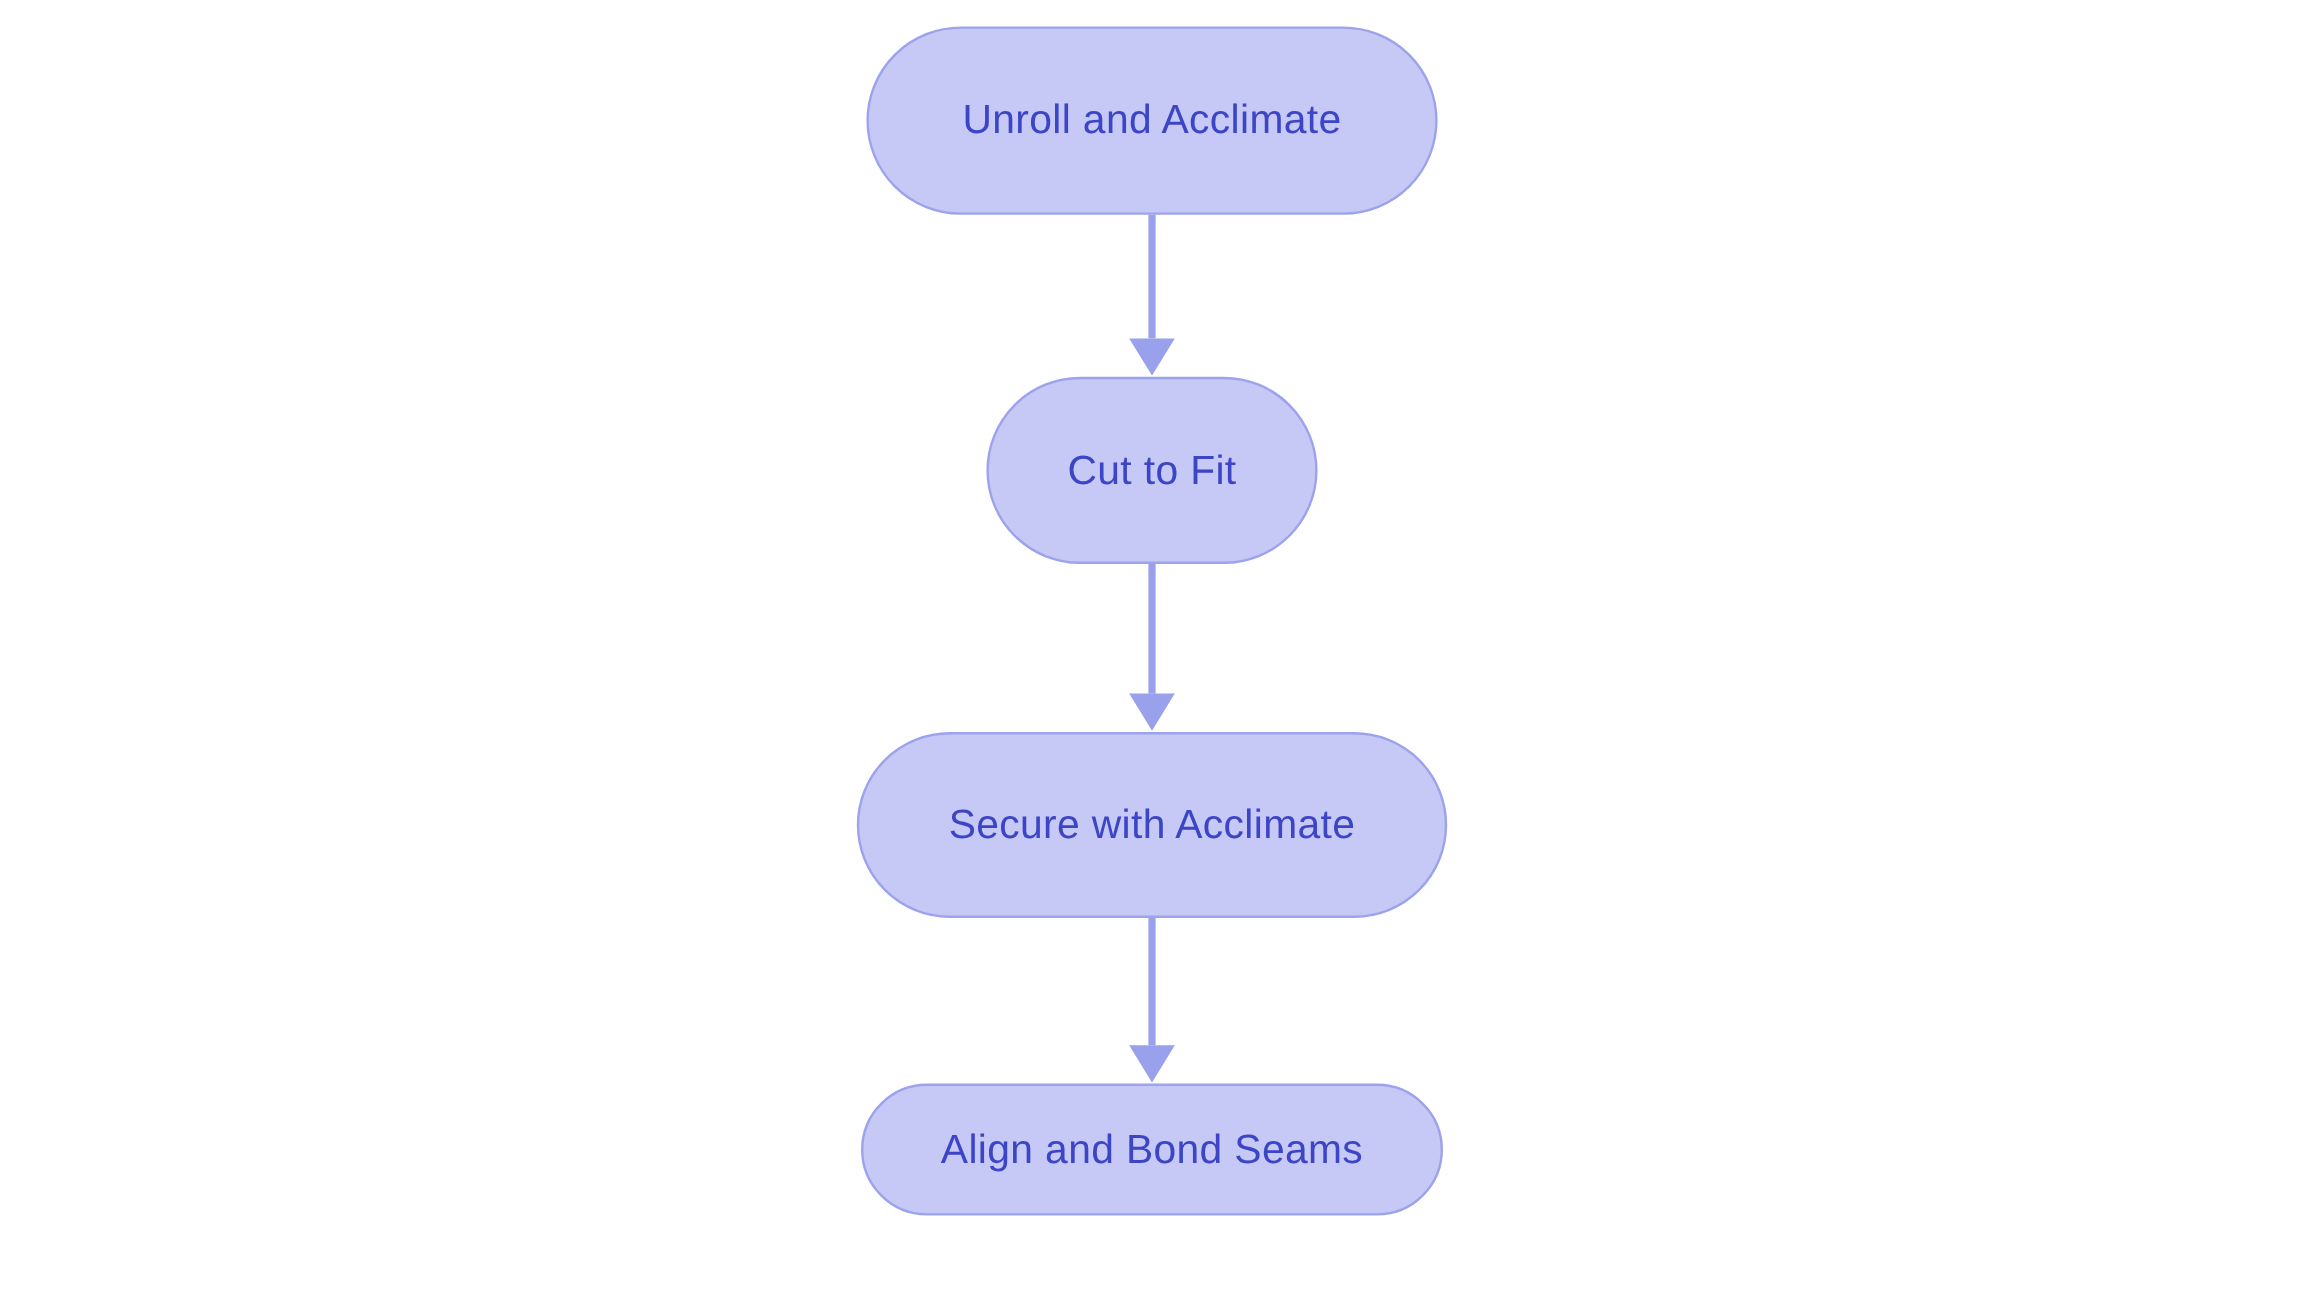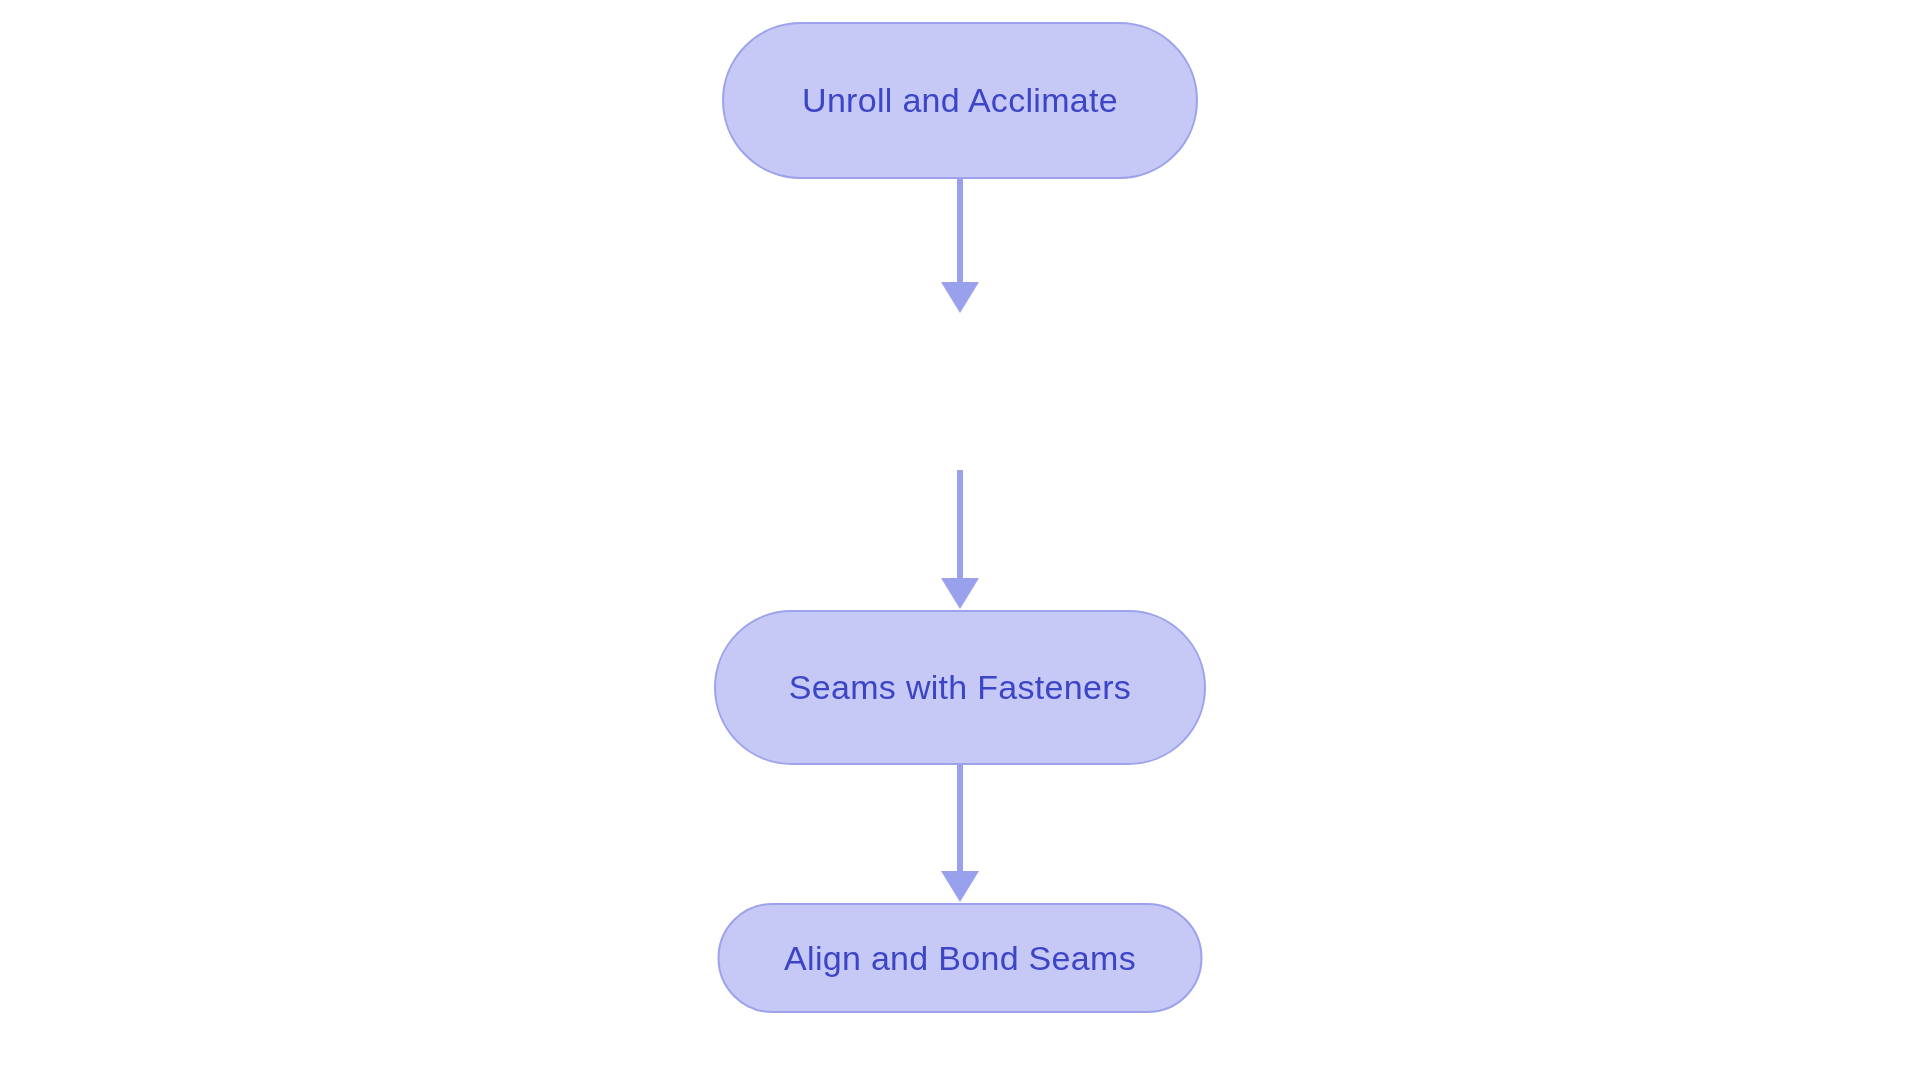--- a/index.html
+++ b/index.html
@@ -76,28 +76,31 @@
 
   <div class="node n1">
     <span class="node-label">Unroll and Acclimate</span>
   </div>
 
   <div class="arrow a1">
     <div class="arrow-line"></div>
     <div class="arrow-head"></div>
   </div>
 
+  <div class="node n2">
+    <span class="node-label">Cut to Fit</span>
+  </div>
 
   <div class="arrow a2">
     <div class="arrow-line"></div>
     <div class="arrow-head"></div>
   </div>
 
   <div class="node n3">
-    <span class="node-label">Seams with Fasteners</span>
+    <span class="node-label">Secure with Acclimate</span>
   </div>
 
   <div class="arrow a3">
     <div class="arrow-line"></div>
     <div class="arrow-head"></div>
   </div>
 
   <div class="node n4">
     <span class="node-label">Align and Bond Seams</span>
   </div>

